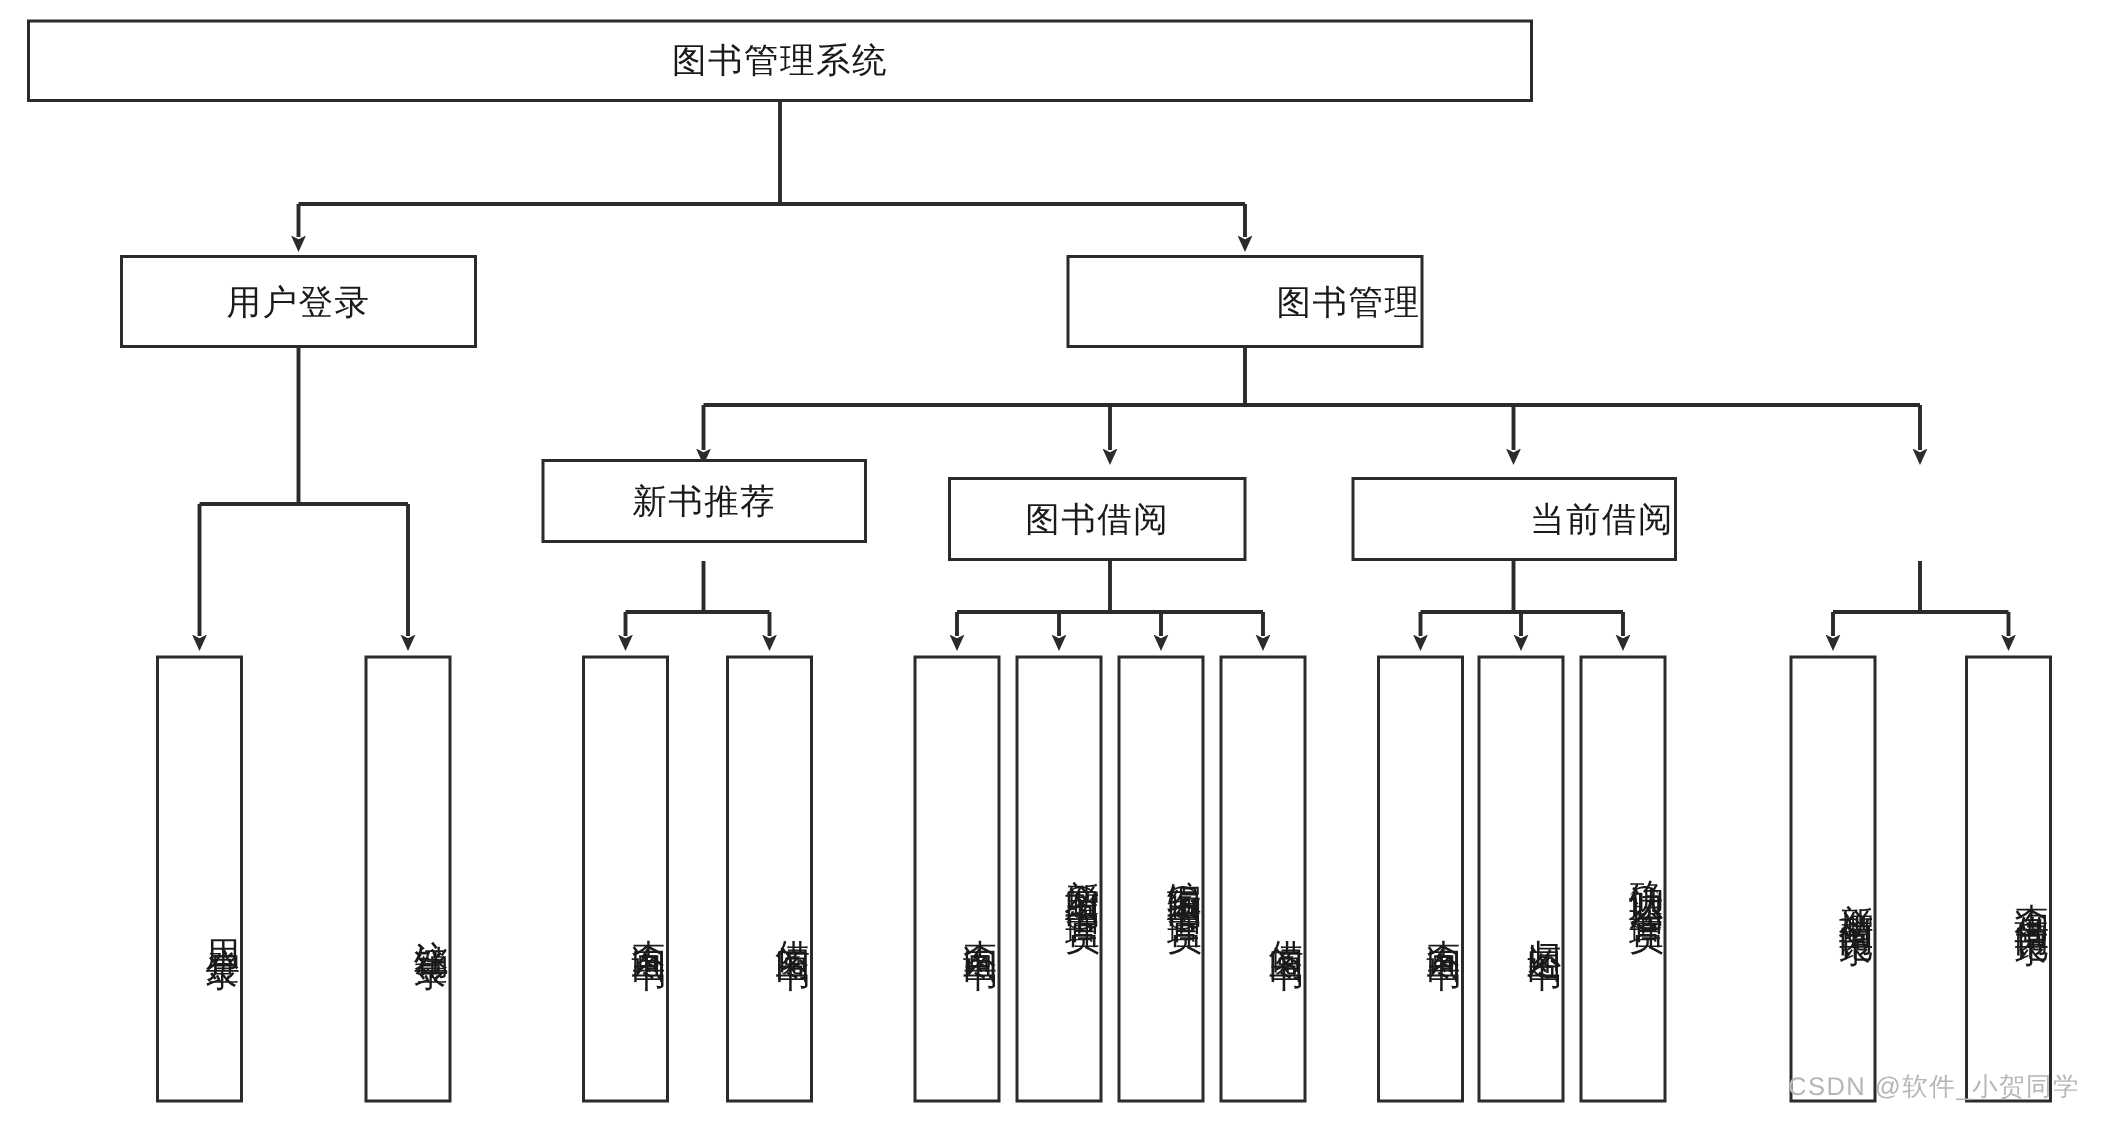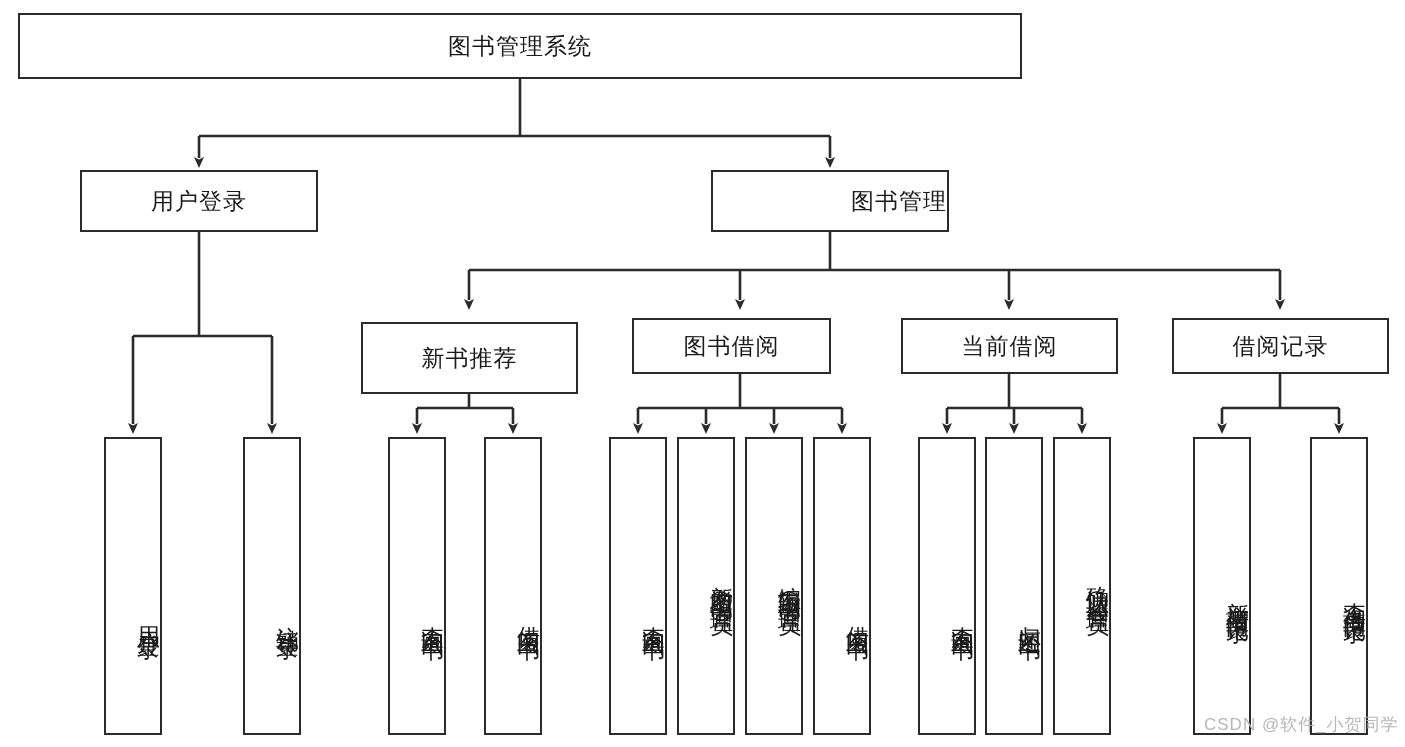--- a/index.html
+++ b/index.html
@@ -111,42 +111,39 @@
       <path d="M1014,408 L1014,424" marker-end="url(#arrow)"></path>
       <path d="M1082,408 L1082,424" marker-end="url(#arrow)"></path>
 
       <path d="M1280,374 L1280,408"></path>
       <path d="M1222,408 L1339,408"></path>
       <path d="M1222,408 L1222,424" marker-end="url(#arrow)"></path>
       <path d="M1339,408 L1339,424" marker-end="url(#arrow)"></path>
     </g>
   </svg>
 
-  <div class="node horiz" style="left:18px; top:13px; width:1004px; height:66px;">
+  <div class="node horiz" style="left:18px; top:13px; width:1004px; height:55px;">
     <span>图书管理系统</span>
   </div>
 
   <div class="node horiz" style="left:80px; top:170px; width:238px; height:62px;">
     <span>用户登录</span>
   </div>
   <div class="node horiz" style="left:711px; top:170px; width:238px; height:62px;justify-content:flex-end;">
     <span>图书管理</span>
   </div>
 
-  <div class="node horiz" style="left:361px; top:322px; width:217px; height:72px;">
+  <div class="node horiz" style="left:361px; top:306px; width:217px; height:56px;">
     <span>新书推荐</span>
   </div>
   <div class="node horiz" style="left:632px; top:318px; width:199px; height:56px;">
     <span>图书借阅</span>
   </div>
-  <div class="node horiz" style="left:901px; top:318px; width:217px; height:56px;">
+  <div class="node horiz" style="left:901px; top:318px; width:217px; height:56px;justify-content:flex-end;">
     <span>当前借阅</span>
-  </div>
-  <div class="node horiz" style="left:1172px; top:318px; width:217px; height:56px;">
-    <span>借阅记录</span>
   </div>
 
   <div class="node vert" style="left:104px; top:437px; width:58px; height:298px; padding-top:66px;">
     <span class="vtext">用户登录</span>
   </div>
   <div class="node vert" style="left:243px; top:437px; width:58px; height:298px; padding-top:66px;">
     <span class="vtext">注销登录</span>
   </div>
 
   <div class="node vert" style="left:388px; top:437px; width:58px; height:298px; padding-top:66px;">
@@ -179,15 +176,15 @@
     <span class="vtext">确认归还（管理员）</span>
   </div>
 
   <div class="node vert" style="left:1193px; top:437px; width:58px; height:298px; padding-top:26px;">
     <span class="vtext">新增借阅记录</span>
   </div>
   <div class="node vert" style="left:1310px; top:437px; width:58px; height:298px; padding-top:26px;">
     <span class="vtext">查询借阅记录</span>
   </div>
 
-  <div class="watermark" style="left:1192px; top:713px;margin-left:12px;">CSDN @软件_小贺同学</div>
+  <div class="watermark" style="left:1192px; top:713px;">CSDN @软件_小贺同学</div>
 
 </div>
 
 </body></html>

